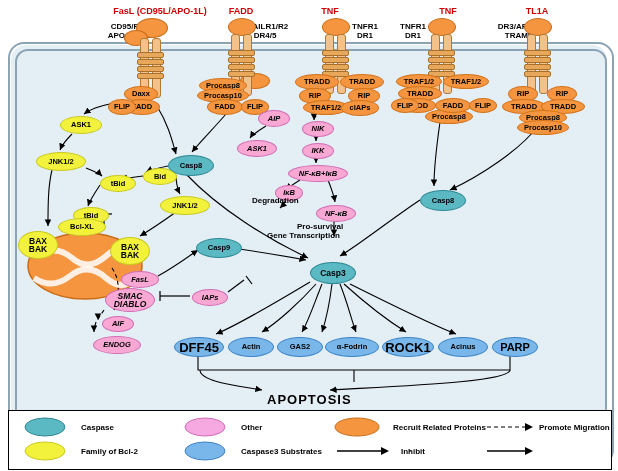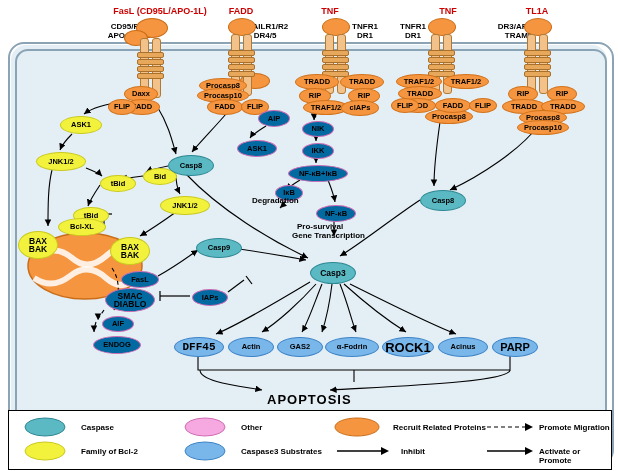--- a/index.html
+++ b/index.html
@@ -15,21 +15,21 @@
   .layer{position:absolute;left:0;top:0;width:618px;height:471px;}
   svg.layer{pointer-events:none;}
 
   .node{position:absolute;display:flex;align-items:center;justify-content:center;text-align:center;
         font-weight:bold;color:#000;line-height:1.0;}
 
   
   .ell{border-radius:50%;}
   .caspase{background:#5bb9c4;border:1px solid #2e8893;color:#000;}
   .bcl2{background:#f2f23d;border:1px solid #c9c91f;}
-  .other{background:#0369a1;border:1px solid #d06cb4;}
+  .other{background:#f9a8d4;border:1px solid #d06cb4;font-style:italic;}
   .substrate{background:#79b6ea;border:1px solid #3d84c6;}
   .recruit{background:#f5953f;border:1px solid #d2731c;}
 
   .lbl{position:absolute;font-weight:bold;color:#000;text-align:center;}
   .lig{position:absolute;font-weight:bold;text-align:center;color:#cc0000;}
   .recname{position:absolute;font-weight:bold;text-align:center;color:#000;}
 
   
   .receptor{position:absolute;}
   .rod{position:absolute;width:7px;background:#f3c18a;border:1px solid #b07a36;border-radius:3px;}
@@ -249,32 +249,32 @@
       <div class="node ell caspase" style="left: 196px; top: 238px; width: 44px; height: 18px; font-size: 7.5px; white-space: pre-line;">Casp9</div>
       <div class="node ell caspase" style="left: 310px; top: 262px; width: 44px; height: 20px; font-size: 8.5px; white-space: pre-line;">Casp3</div>
       <div class="node ell caspase" style="left: 420px; top: 190px; width: 44px; height: 19px; font-size: 7.5px; white-space: pre-line;">Casp8</div>
       <div class="node ell other" style="left: 258px; top: 110px; width: 30px; height: 15px; font-size: 7.5px; white-space: pre-line;">AIP</div>
       <div class="node ell other" style="left: 237px; top: 140px; width: 38px; height: 15px; font-size: 7.5px; white-space: pre-line;">ASK1</div>
       <div class="node ell other" style="left: 302px; top: 121px; width: 30px; height: 14px; font-size: 7.5px; white-space: pre-line;">NIK</div>
       <div class="node ell other" style="left: 302px; top: 143px; width: 30px; height: 14px; font-size: 7.5px; white-space: pre-line;">IKK</div>
       <div class="node ell other" style="left: 288px; top: 165px; width: 58px; height: 15px; font-size: 7.5px; white-space: pre-line;">NF-κB+IκB</div>
       <div class="node ell other" style="left: 275px; top: 185px; width: 26px; height: 14px; font-size: 7.5px; white-space: pre-line;">IκB</div>
       <div class="node ell other" style="left: 316px; top: 205px; width: 38px; height: 15px; font-size: 7.5px; white-space: pre-line;">NF-κB</div>
-      <div class="node ell substrate" style="left: 174px; top: 337px; width: 48px; height: 18px; font-size: 11px; white-space: pre-line; font-family: Liberation Mono, monospace;">DFF45</div>
+      <div class="node ell substrate" style="left: 174px; top: 337px; width: 48px; height: 18px; font-size: 13px; white-space: pre-line;">DFF45</div>
       <div class="node ell substrate" style="left: 228px; top: 337px; width: 44px; height: 18px; font-size: 7.5px; white-space: pre-line;">Actin</div>
       <div class="node ell substrate" style="left: 277px; top: 337px; width: 44px; height: 18px; font-size: 7.5px; white-space: pre-line;">GAS2</div>
       <div class="node ell substrate" style="left: 325px; top: 337px; width: 52px; height: 18px; font-size: 7.5px; white-space: pre-line;">α-Fodrin</div>
       <div class="node ell substrate" style="left: 382px; top: 337px; width: 50px; height: 18px; font-size: 13px; white-space: pre-line;">ROCK1</div>
       <div class="node ell substrate" style="left: 438px; top: 337px; width: 48px; height: 18px; font-size: 7.5px; white-space: pre-line;">Acinus</div>
       <div class="node ell substrate" style="left: 492px; top: 337px; width: 44px; height: 18px; font-size: 11px; white-space: pre-line;">PARP</div>
     </div>
   <div id="texts">
       <div class="lbl" style="left: 252px; top: 196px; font-size: 8px;">Degradation</div>
       <div class="lbl" style="left: 297px; top: 222px; font-size: 8px;">Pro-survival</div>
-      <div class="lbl" style="left: 292px; top: 231px; font-size: 8px;">Gene Transcription</div>
+      <div class="lbl" style="left: 267px; top: 231px; font-size: 8px;">Gene Transcription</div>
       <div class="lbl" style="left: 267px; top: 392px; font-size: 13px; letter-spacing: 1px;">APOPTOSIS</div>
     </div>
 
   <div class="legend-box">
     <svg width="600" height="56" viewBox="0 0 600 56" style="position:absolute;left:0;top:0;">
       <ellipse cx="36" cy="16" rx="20" ry="9" fill="#5bb9c4" stroke="#2e8893"></ellipse>
       <ellipse cx="36" cy="40" rx="20" ry="9" fill="#f2f23d" stroke="#c9c91f"></ellipse>
       <ellipse cx="196" cy="16" rx="20" ry="9" fill="#f6a8e0" stroke="#d06cb4"></ellipse>
       <ellipse cx="196" cy="40" rx="20" ry="9" fill="#79b6ea" stroke="#3d84c6"></ellipse>
       <ellipse cx="348" cy="16" rx="22" ry="9" fill="#f5953f" stroke="#c96d18"></ellipse>
@@ -286,16 +286,15 @@
       <path d="M516,36 L524,40 L516,44 z" fill="#000"></path>
       <line x1="400" y1="40" x2="402" y2="40" stroke="#000"></line>
     </svg>
     <div class="legend-item" style="left:72px;top:12px;">Caspase</div>
     <div class="legend-item" style="left:72px;top:36px;">Family of Bcl-2</div>
     <div class="legend-item" style="left:232px;top:12px;">Other</div>
     <div class="legend-item" style="left:232px;top:36px;">Caspase3 Substrates</div>
     <div class="legend-item" style="left:384px;top:12px;">Recruit Related Proteins</div>
     <div class="legend-item" style="left:392px;top:36px;">Inhibit</div>
     <div class="legend-item" style="left:530px;top:12px;">Promote Migration</div>
-    <div class="legend-item" style="left:530px;top:36px;">Activate or Promote</div>
   </div>
 
 </div>
 
 </body></html>

